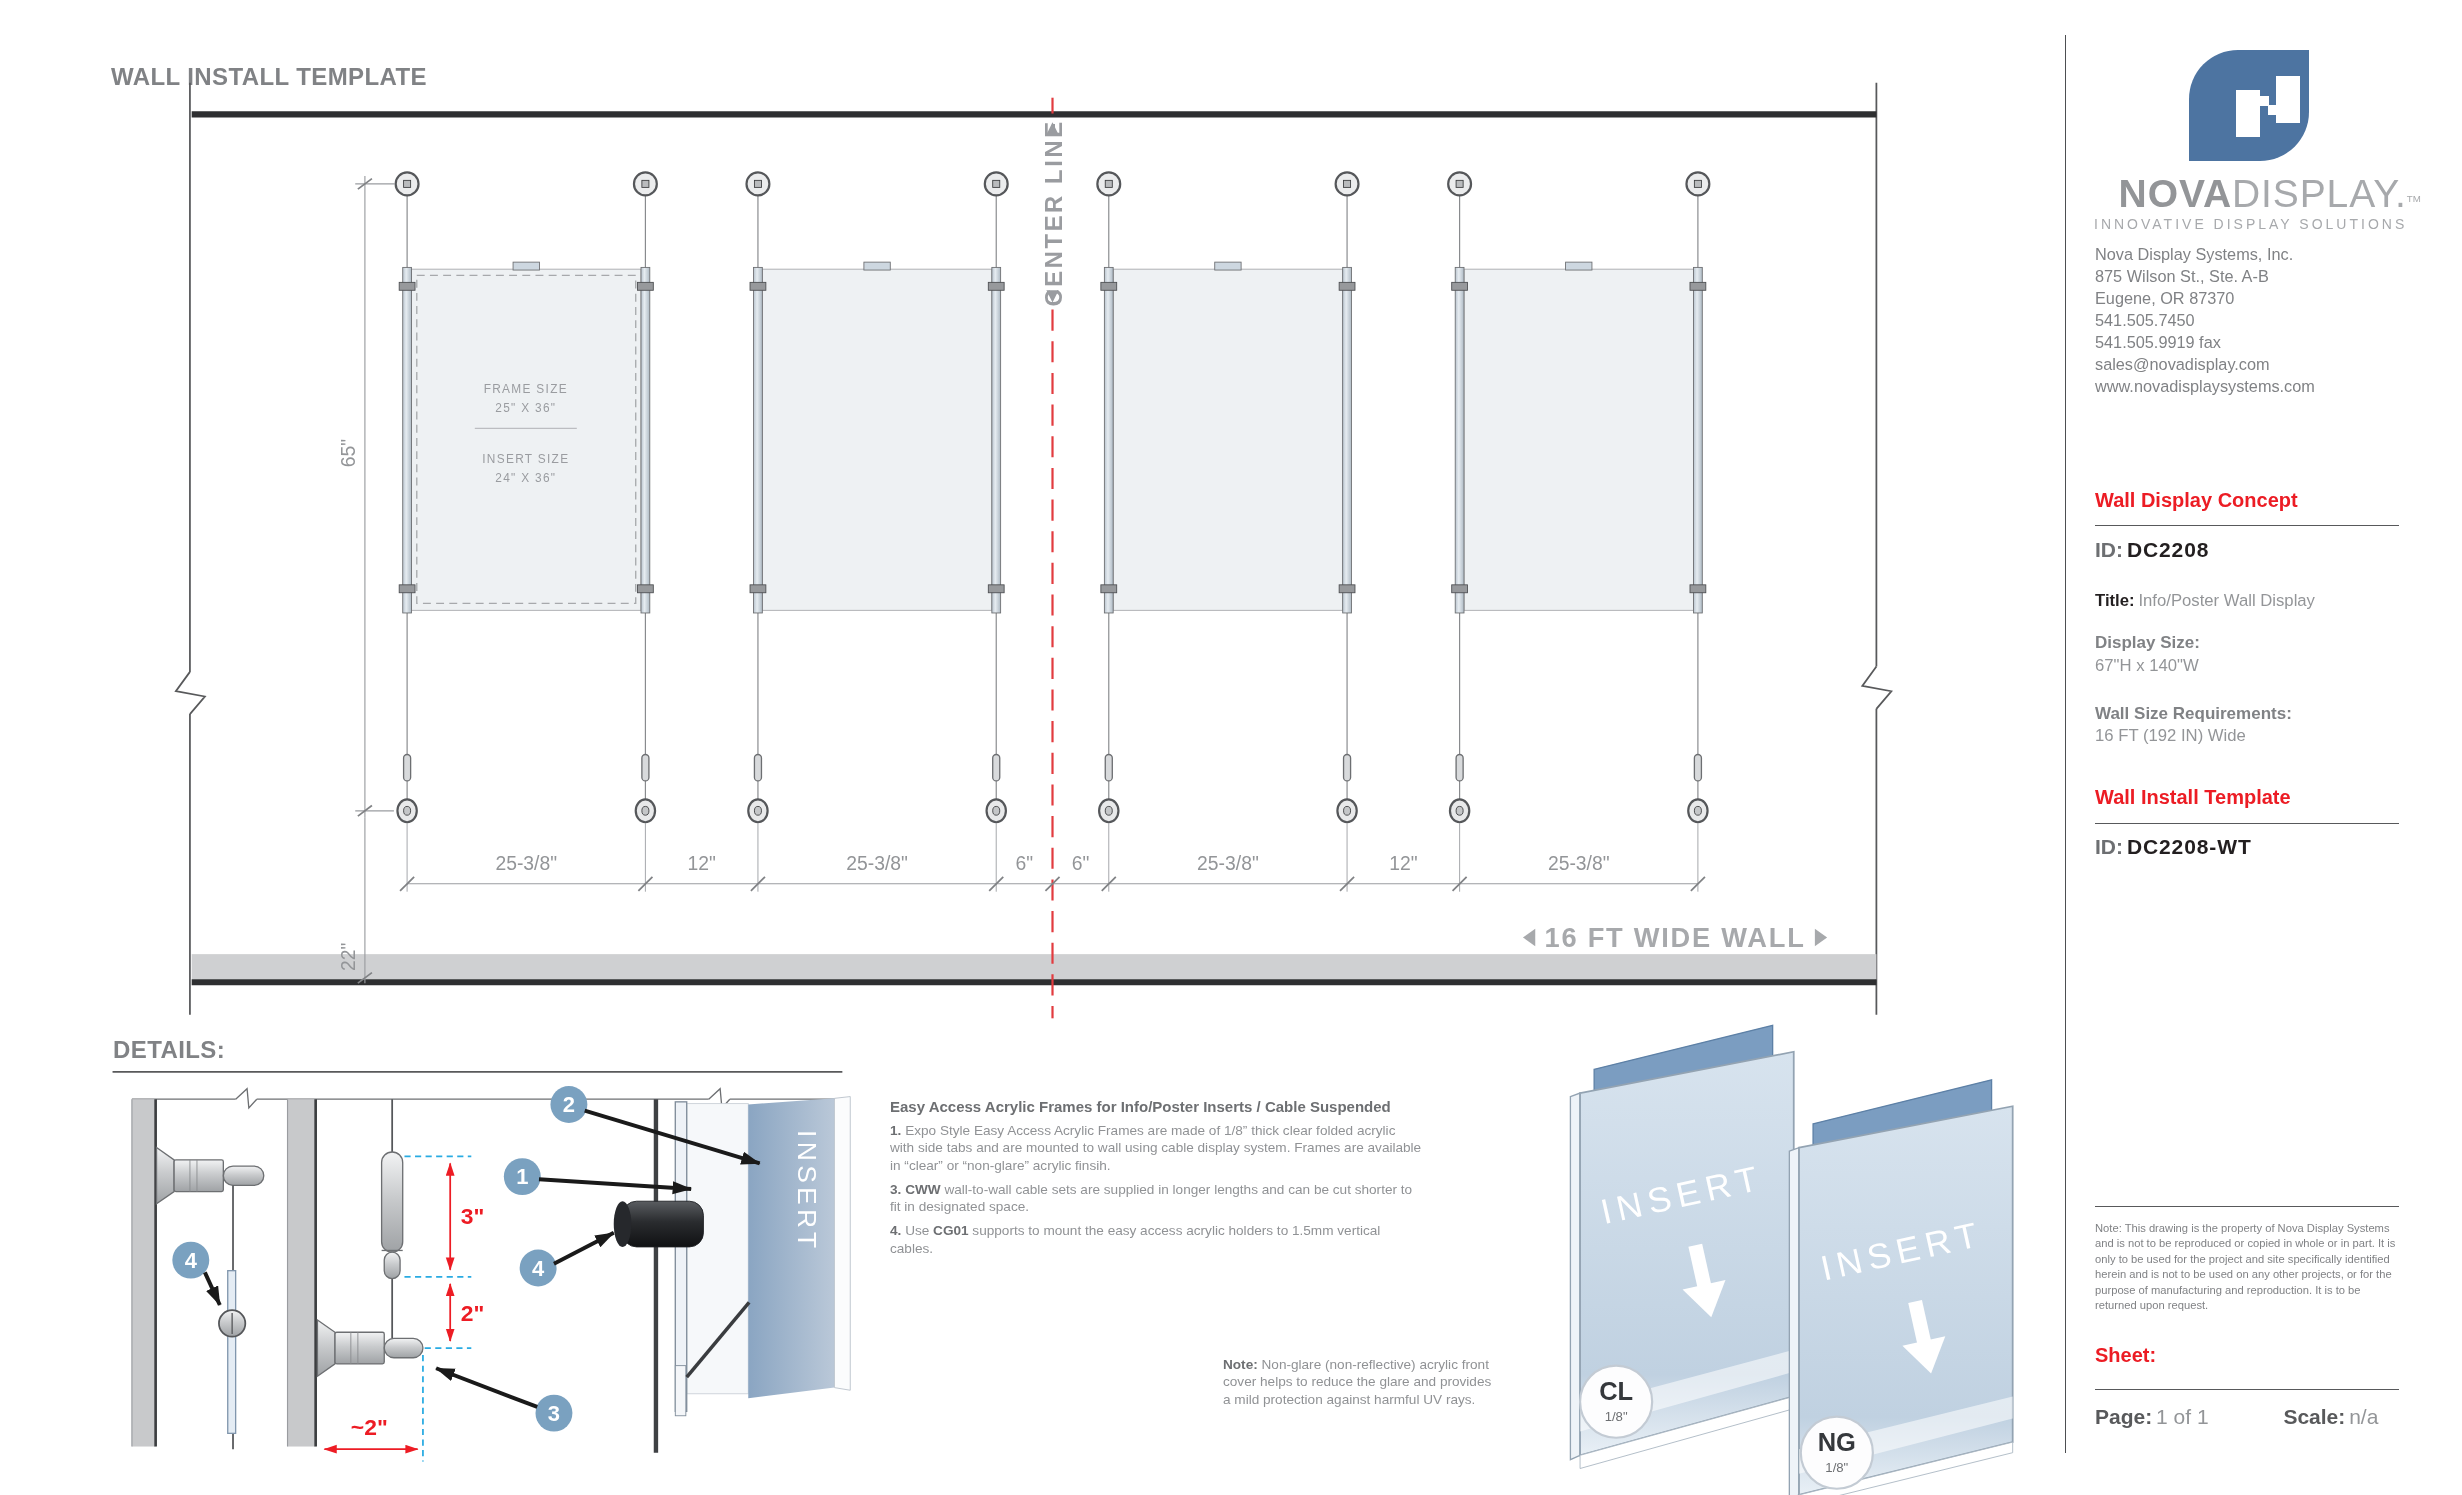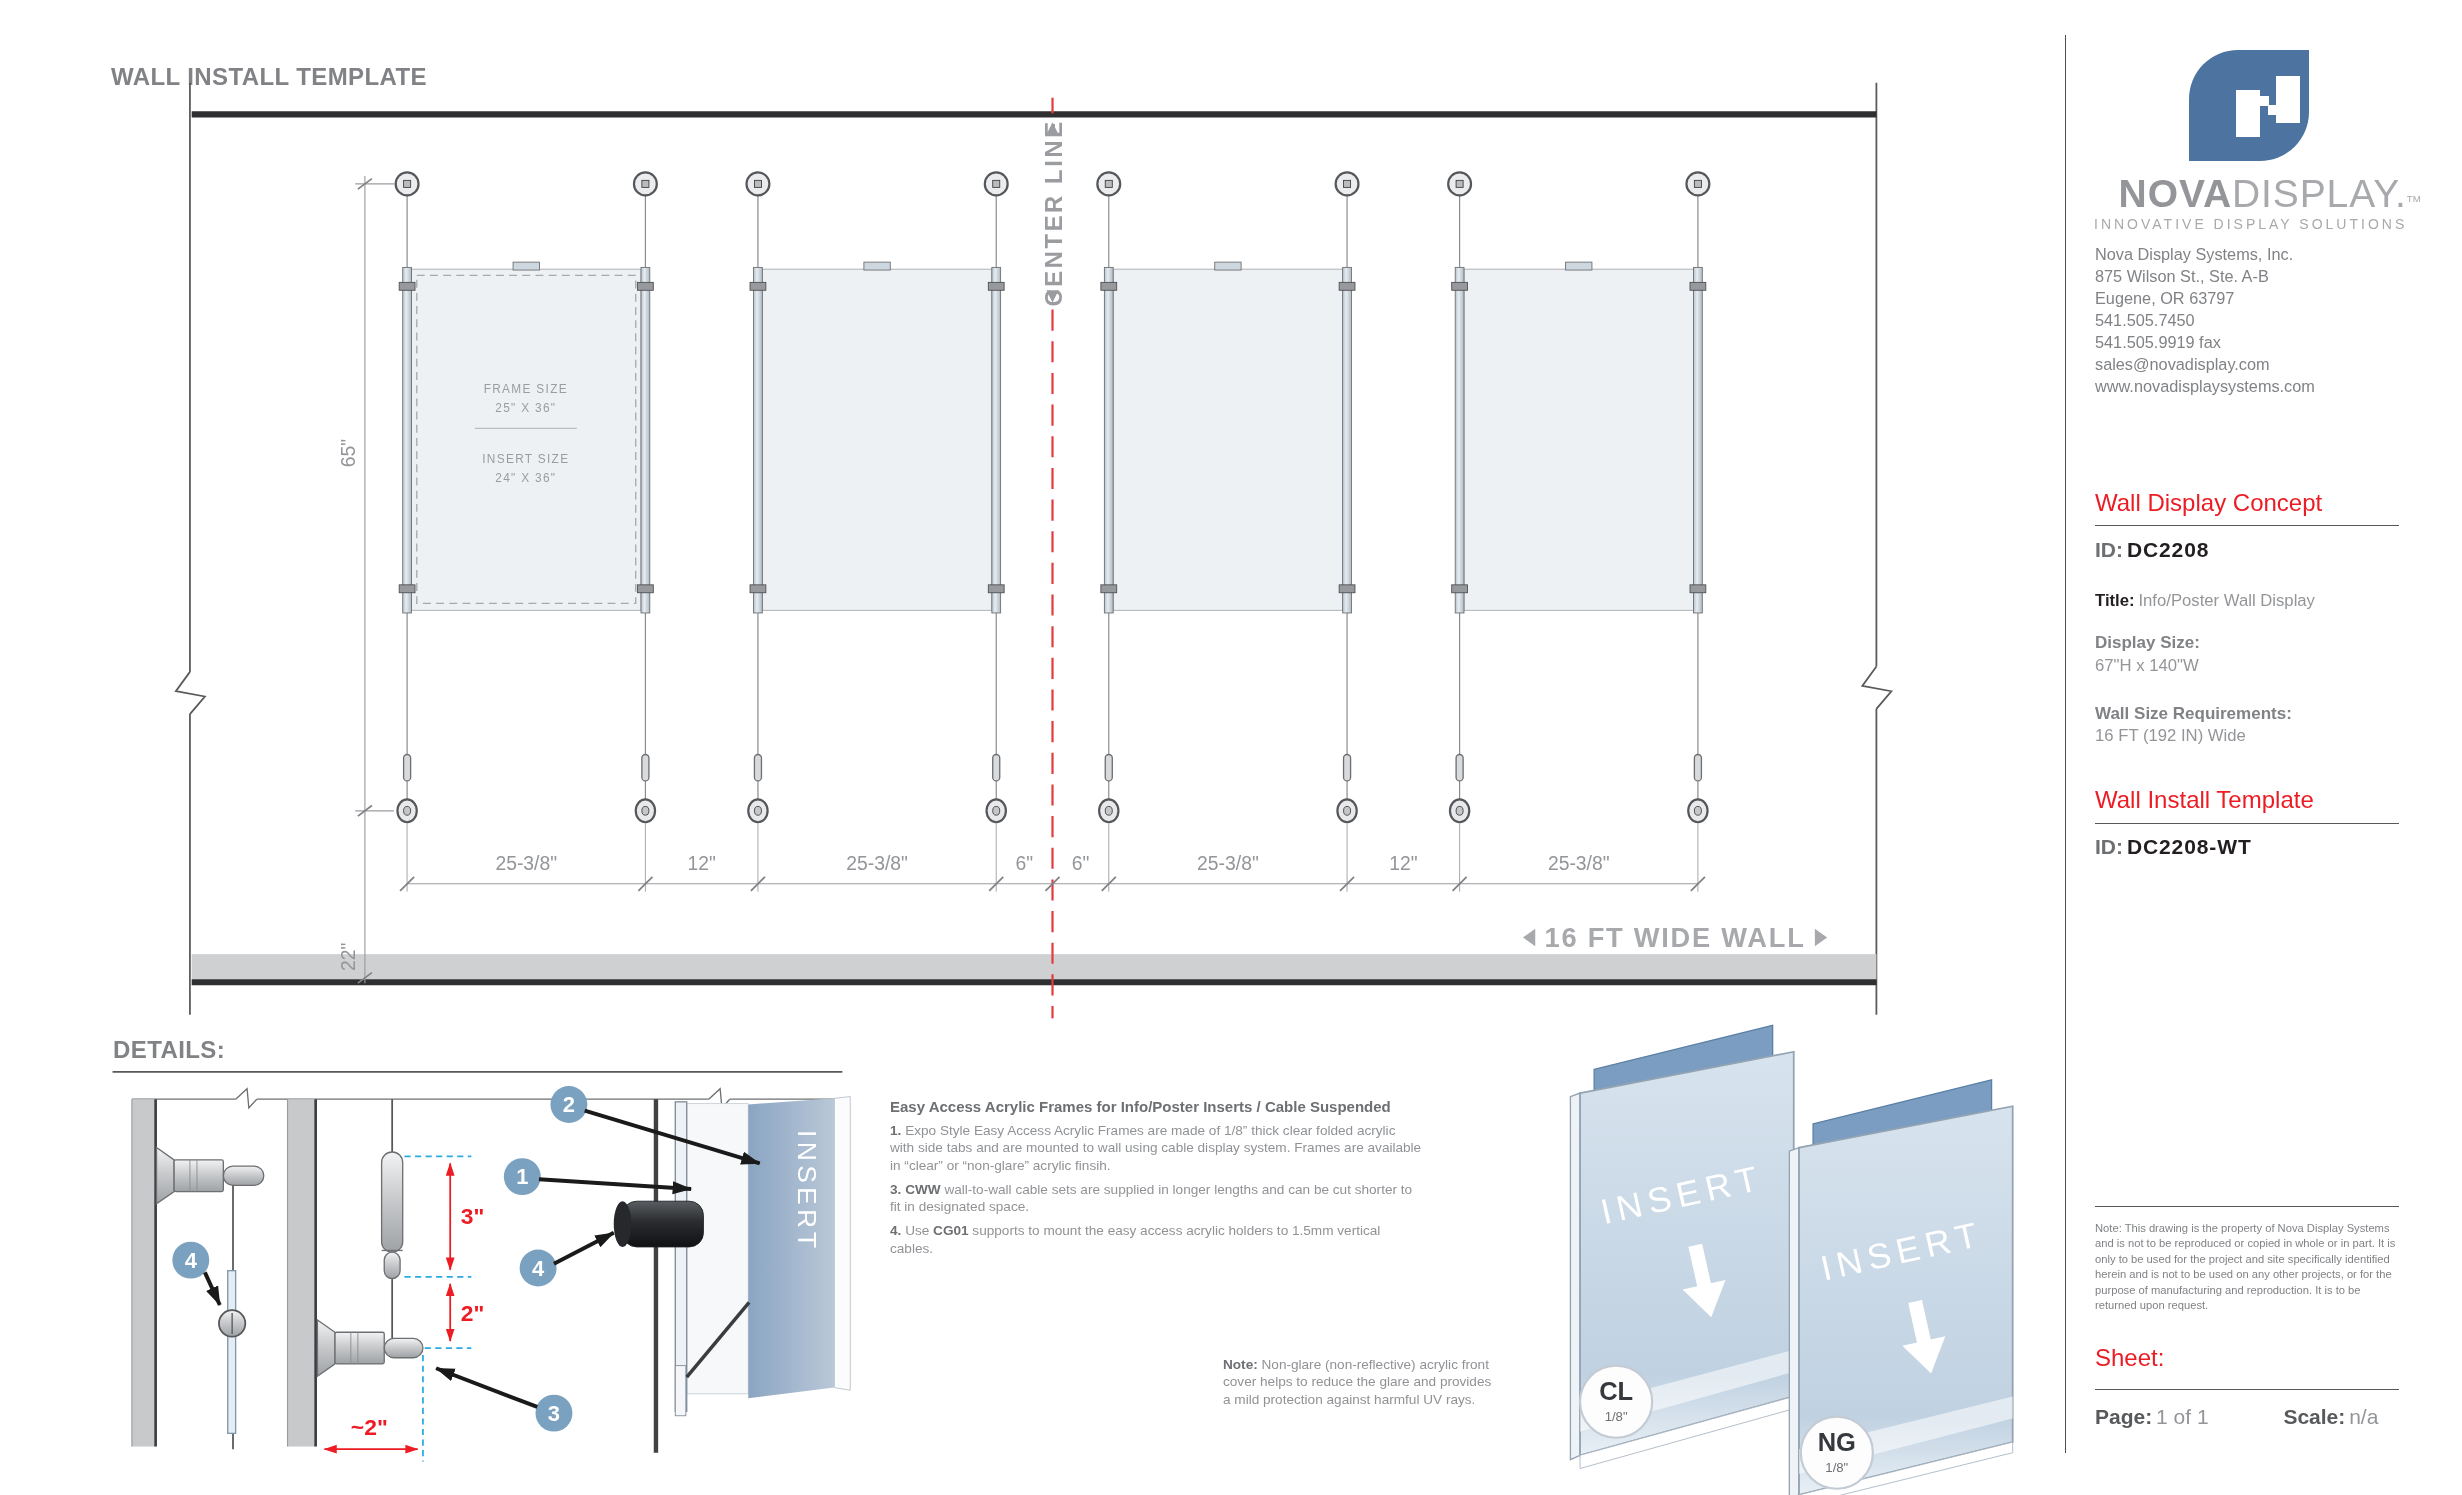--- a/index.html
+++ b/index.html
@@ -33,21 +33,21 @@
   #sidebar{position:absolute;left:2068px;top:0;width:394px;height:1495px;}
   #sb-divider{position:absolute;left:-3.5px;top:35px;width:1.8px;height:1418px;background:#4d4f52;}
   #logo-leaf{position:absolute;left:121px;top:50px;width:120px;height:111px;background:#4d74a1;border-radius:49px 0 49px 0;}
   .nstep{position:absolute;background:#fff;}
   #wordmark{position:absolute;left:24.6px;top:172px;white-space:nowrap;}
   #wordmark .wm-b{font-weight:bold;font-size:39px;color:#939598;letter-spacing:0.9px;margin-left:26px;}
   #wordmark .wm-l{font-size:39px;color:#a7a9ac;letter-spacing:0.9px;}
   #wordmark .wm-tm{font-size:9.7px;color:#a7a9ac;vertical-align:5.3px;}
   #tagline{position:absolute;left:26px;top:216px;font-size:14px;letter-spacing:3px;color:#a7a9ac;white-space:nowrap;}
   #company{position:absolute;left:27px;top:243px;font-size:16.3px;line-height:22px;color:#808285;}
-  .sb-red{position:absolute;left:27px;font-size:24px;font-weight:normal;color:#ec1c24;text-align:center;}
+  .sb-red{position:absolute;left:27px;font-size:20px;font-weight:bold;color:#ec1c24;text-align:center;}
   .sb-hr{position:absolute;left:27px;width:304px;border-top:1.4px solid #58595b;}
   .sb-row{position:absolute;left:27px;white-space:nowrap;}
   .idlbl{font-size:21px;font-weight:bold;color:#6d6f72;}
   .idval{font-size:21px;font-weight:bold;color:#231f20;letter-spacing:0.9px;}
   .tlbl{font-size:16.7px;font-weight:bold;color:#231f20;margin-top:36px;}
   .tval{font-size:16.7px;color:#939598;}
   .glbl{font-size:17px;font-weight:bold;color:#808285;}
   .gval{font-size:16.7px;color:#939598;}
   #tpl-note{position:absolute;left:27px;top:897px;width:310px;font-size:16.7px;line-height:25.5px;color:#939598;}
   #tpl-note .b{color:#6d6f72;}
@@ -386,21 +386,21 @@
     </div>
 
     <div id="wordmark">
       <span class="wm-b">NOVA</span><span class="wm-l">DISPLAY.</span><span class="wm-tm">TM</span>
     </div>
     <div id="tagline">INNOVATIVE DISPLAY SOLUTIONS</div>
 
     <div id="company">
       <div>Nova Display Systems, Inc.</div>
       <div>875 Wilson St., Ste. A-B</div>
-      <div>Eugene, OR 63797</div>
+      <div>Eugene, OR 87370</div>
       <div>541.505.7450</div>
       <div>541.505.9919 fax</div>
       <div>sales@novadisplay.com</div>
       <div>www.novadisplaysystems.com</div>
     </div>
 
     <div class="sb-red" style="top:489px;">Wall Display Concept</div>
     <div class="sb-hr" style="top:525px;"></div>
     <div class="sb-row" style="top:538px;">
       <span class="idlbl">ID:</span>

